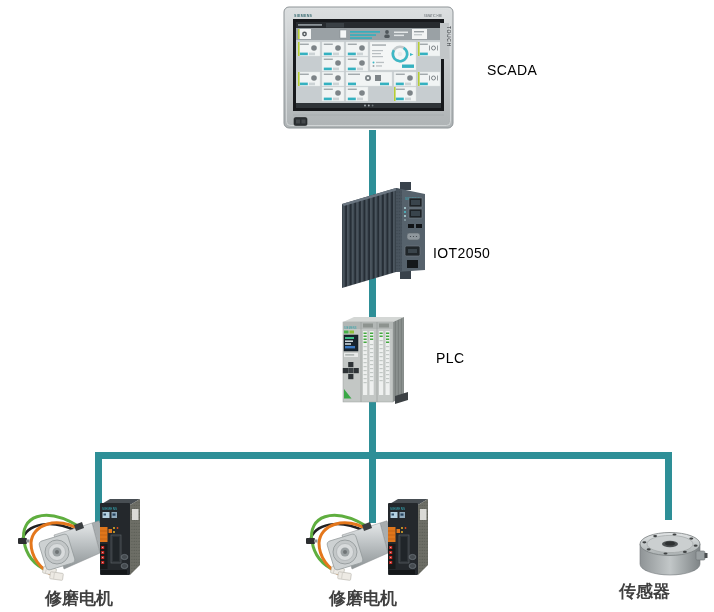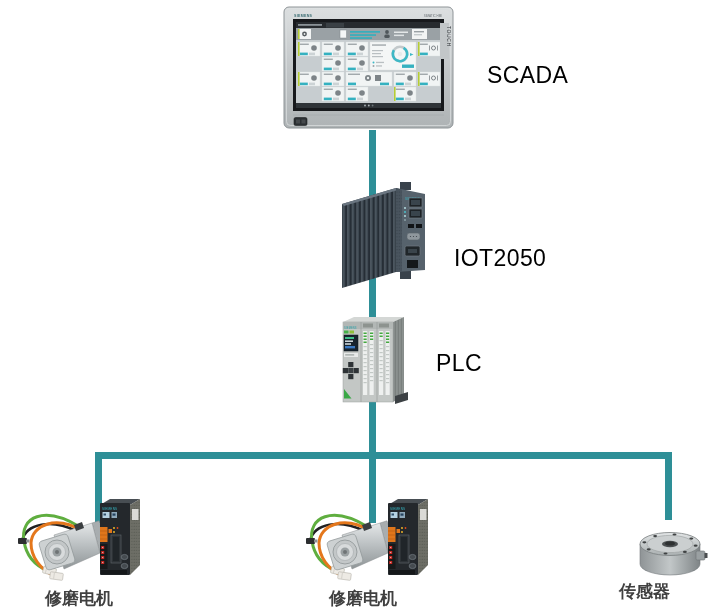--- a/index.html
+++ b/index.html
@@ -1,20 +1,20 @@
 <!DOCTYPE html>
 <html><head>
 <meta charset="utf-8">
 <style>
   html,body{margin:0;padding:0;background:#ffffff;}
   #canvas{position:relative;width:714px;height:612px;background:#ffffff;overflow:hidden;
           font-family:"Liberation Sans",sans-serif;}
   .abs{position:absolute;}
   .line{position:absolute;background:#2E8F97;}
-  .node-label{position:absolute;color:#000;font-size:23px;letter-spacing:.4px;}
+  .node-label{position:absolute;color:#000;font-size:14px;letter-spacing:.4px;}
   .cn-label{position:absolute;color:#404040;font-size:17px;font-weight:bold;width:120px;text-align:left;
             font-family:"Liberation Sans",sans-serif;}
   svg{display:block;}
 </style>
 </head>
 <body>
 
 <div id="canvas">
 
   <div class="line" style="left:369px;top:130px;width:7px;height:393px;"></div>
@@ -422,18 +422,18 @@
       <ellipse cx="42.5" cy="14.5" rx="2" ry="1.1"></ellipse>
       <ellipse cx="59.3" cy="18.6" rx="2" ry="1.1"></ellipse>
     </g>
     <g>
       <rect x="64" y="31" width="9" height="9" rx="1.5" fill="#9aa0a2" stroke="#6f7476" stroke-width="0.6"></rect>
       <rect x="72.5" y="33" width="3" height="5" fill="#4b4e50"></rect>
     </g>
   </svg>
 
   <div class="node-label" style="left:487px;top:62px;">SCADA</div>
-  <div class="node-label" style="left:454px;top:245px;">IOT2050</div>
+  <div class="node-label" style="left:433px;top:245px;">IOT2050</div>
   <div class="node-label" style="left:436px;top:350px;">PLC</div>
   <div class="cn-label" style="left:45px;top:587px;">修磨电机</div>
   <div class="cn-label" style="left:329px;top:587px;">修磨电机</div>
   <div class="cn-label" style="left:619px;top:580px;">传感器</div>
 </div>
 
 </body></html>

